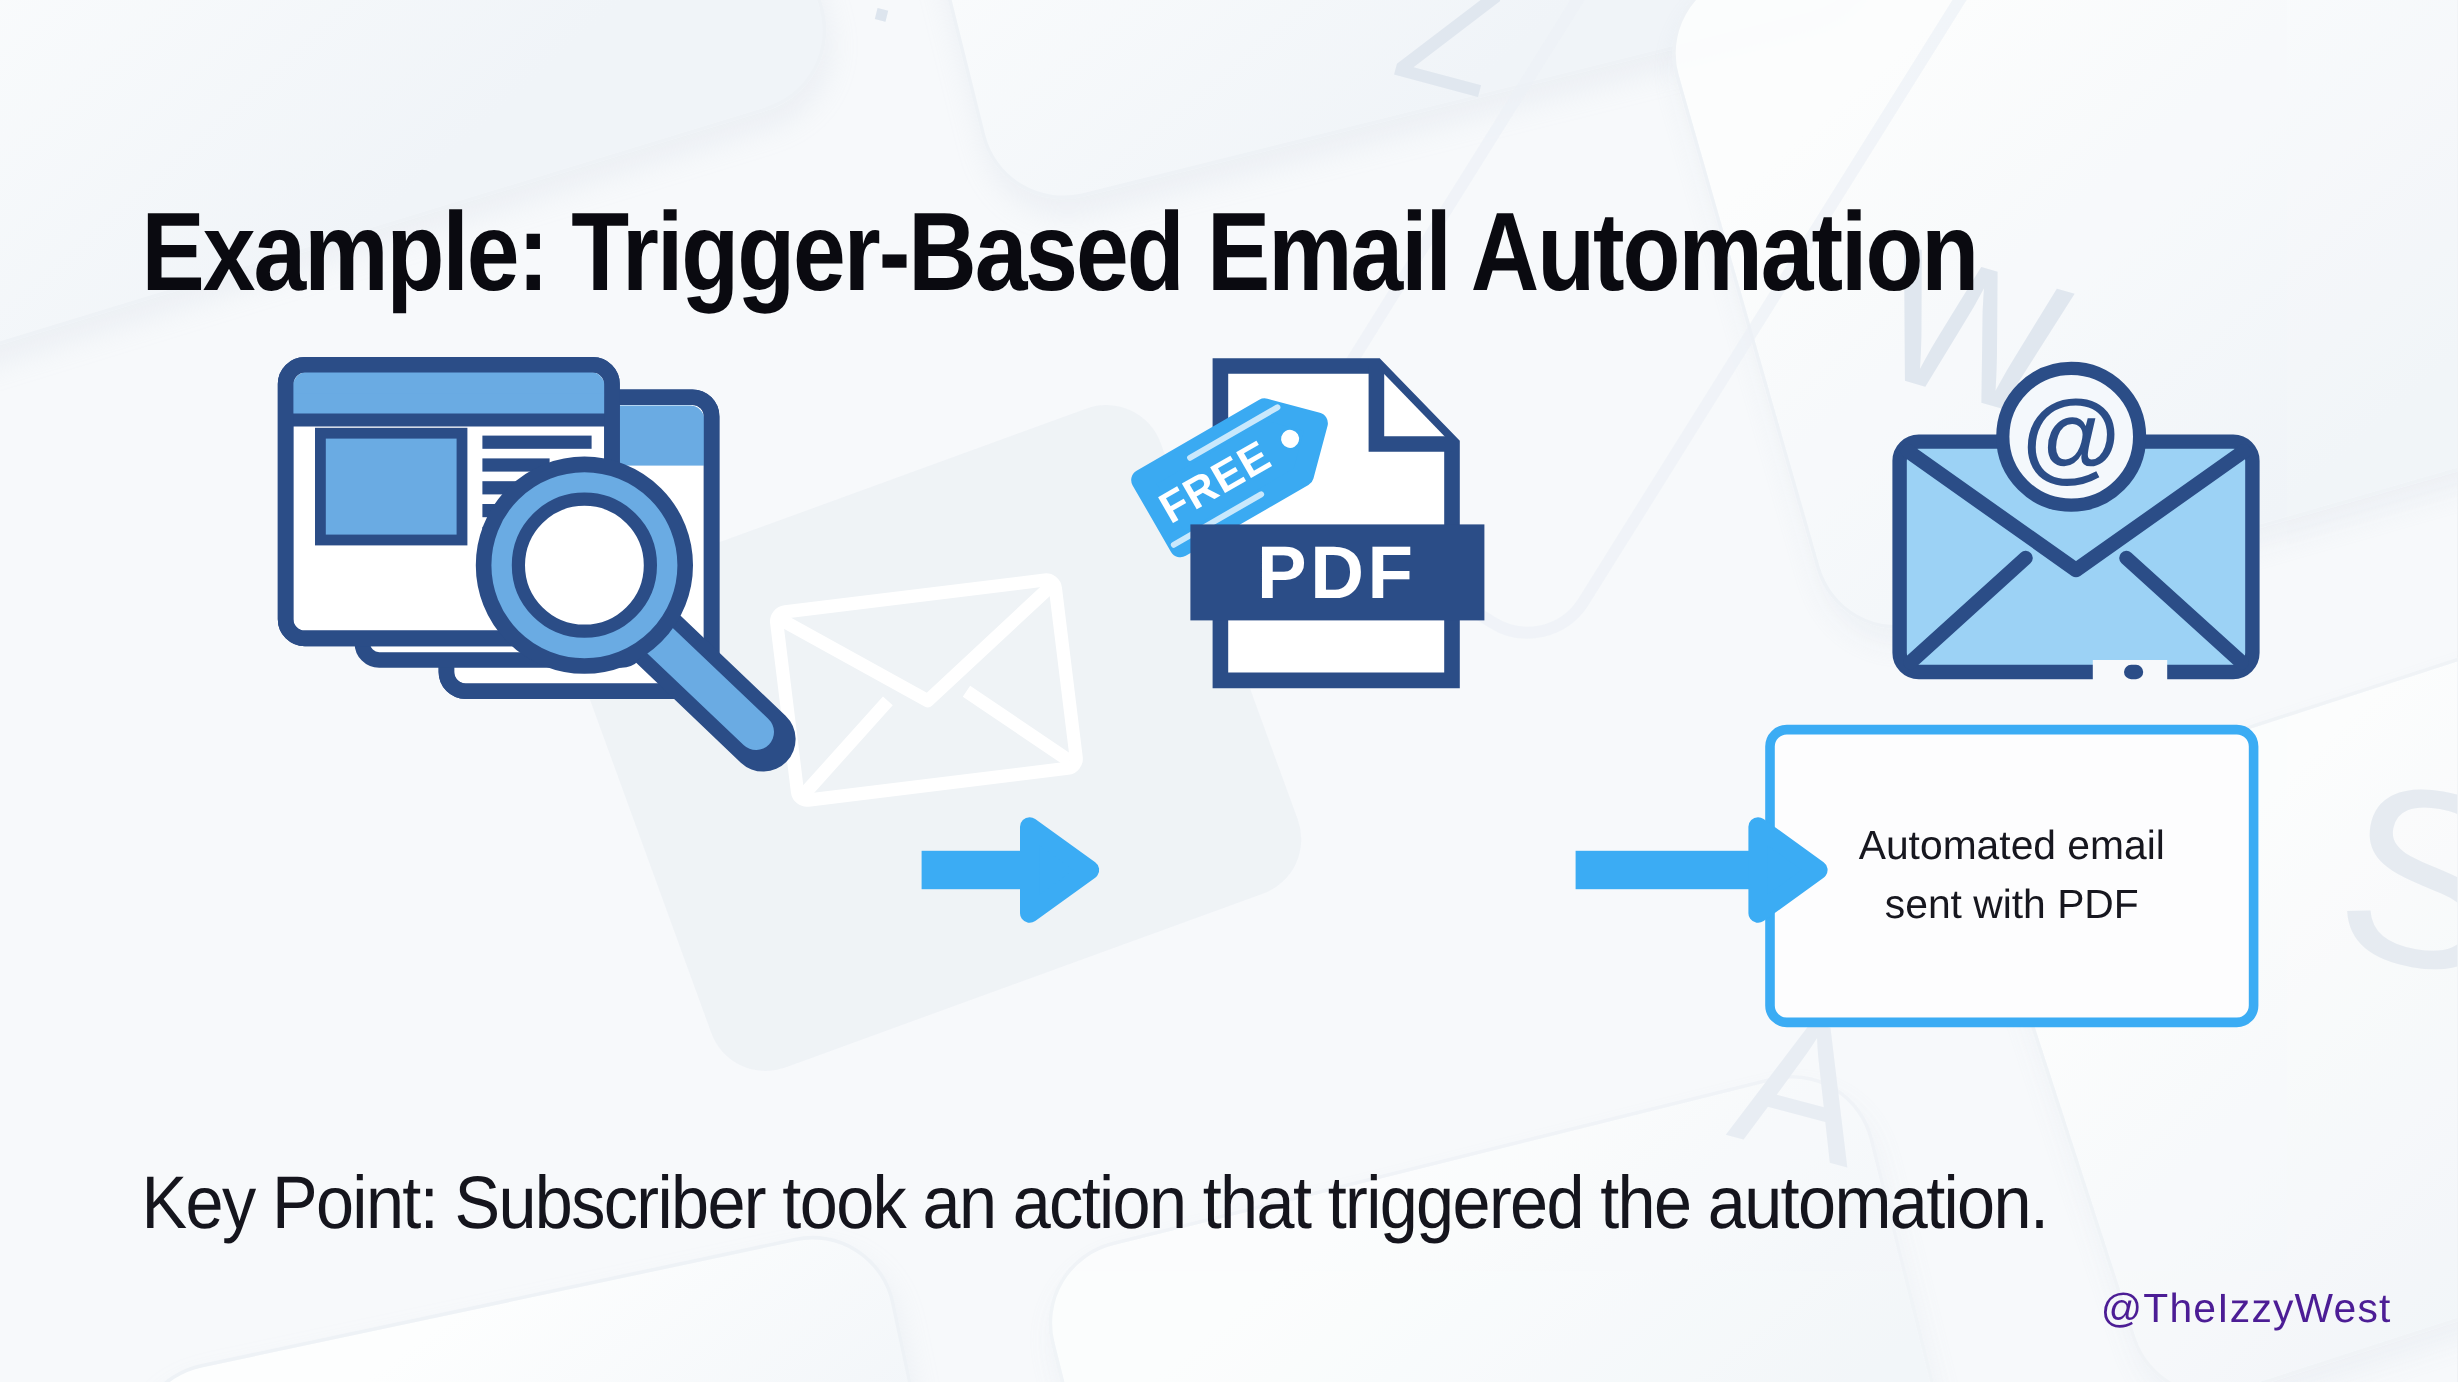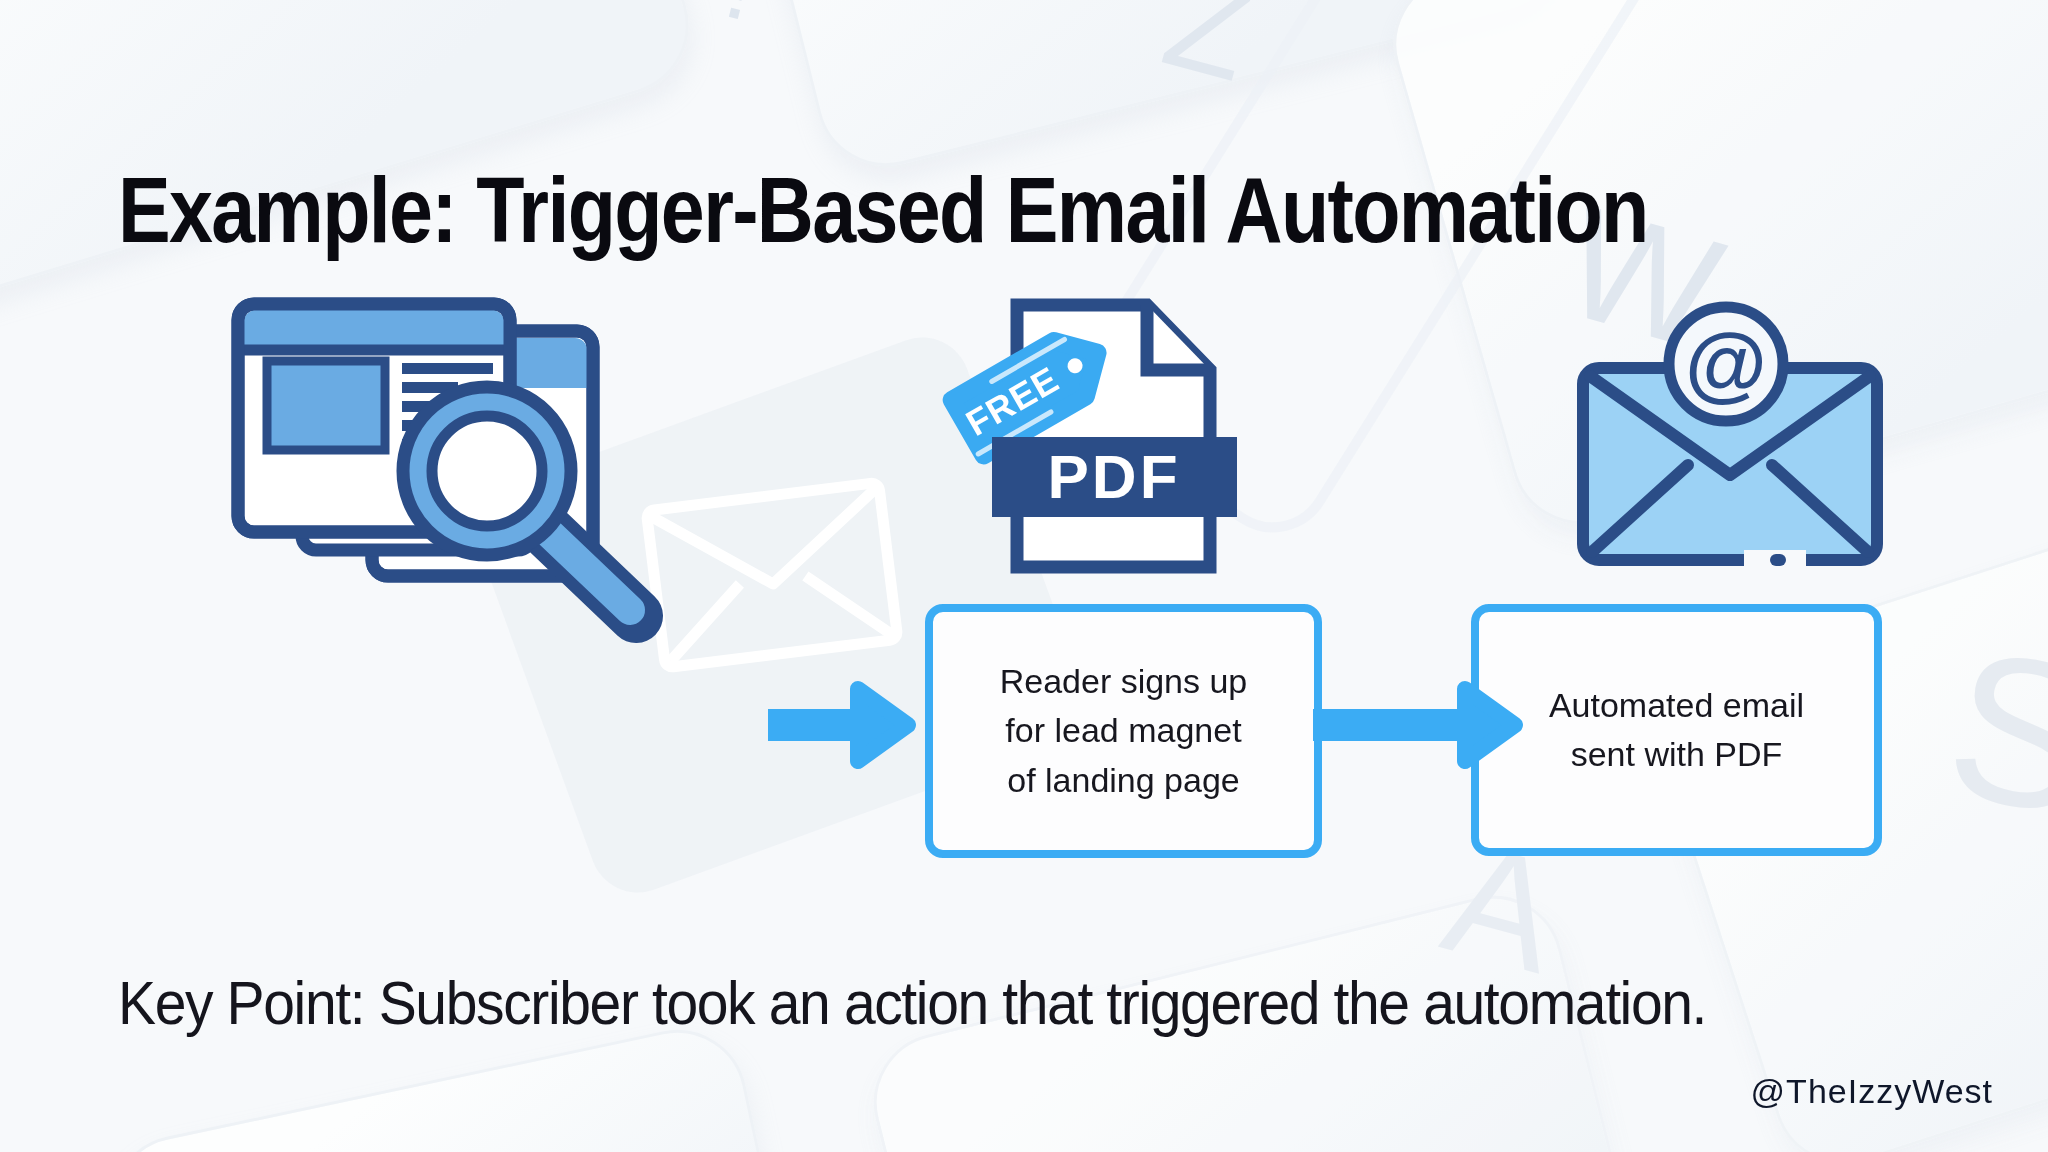--- a/index.html
+++ b/index.html
@@ -49,21 +49,21 @@
   .abs{position:absolute;z-index:3;}
   .icon-svg{position:absolute;z-index:4;overflow:visible;}
   
   .key-point{
     position:absolute;left:118px;top:972px;z-index:2;white-space:nowrap;
     font-size:62px;letter-spacing:-1.5px;color:#15151d;
     transform:scaleX(.92);transform-origin:left center;line-height:1;
   }
   .watermark{
     position:absolute;right:55px;top:1072px;z-index:2;
-    font-size:34px;color:#0f172a;letter-spacing:1px;
+    font-size:34px;color:#4c1d95;letter-spacing:1px;
   }
 </style>
 </head>
 <body>
 
 <div class="stage">
 
   <div class="bg">
     <div class="bg-key" style="left:-260px;top:-330px;width:900px;height:540px;transform:rotate(-17deg);"></div>
     <div class="bg-key" style="left:760px;top:-430px;width:760px;height:520px;transform:rotate(-14deg);"></div>
@@ -141,25 +141,20 @@
     <path d="M14 76 L154 175 L294 76" fill="none" stroke="#2b4d87" stroke-width="12" stroke-linejoin="round" stroke-linecap="round"></path>
     <path d="M16 252 L112 165 M292 252 L196 165" fill="none" stroke="#2b4d87" stroke-width="12" stroke-linecap="round"></path>
 
     <rect x="168" y="250" width="62" height="18" fill="#f7f9fb"></rect>
     <rect x="194" y="254" width="16" height="12" rx="6" fill="#2b4d87"></rect>
 
     <circle cx="150" cy="64" r="57" fill="#f4f8fc" stroke="#2b4d87" stroke-width="11"></circle>
     <text x="150" y="92" text-anchor="middle" font-family="Liberation Sans, sans-serif" font-size="84" font-weight="700" fill="#2b4d87">@</text>
   </svg>
 
-  <div class="step-box box2">
-    <span>Reader signs up
-for lead magnet
-of landing page</span>
-  </div>
   <div class="step-box box3">
     <span>Automated email
 sent with PDF</span>
   </div>
 
   <svg class="abs" style="left:768px;top:679px;overflow:visible;" width="152" height="92" viewBox="0 0 152 92">
     <rect x="0" y="30" width="100" height="32" fill="#3bacf4"></rect>
     <polygon points="90,10 140,46 90,82" fill="#3bacf4" stroke="#3bacf4" stroke-width="16" stroke-linejoin="round"></polygon>
   </svg>
   <svg class="abs" style="left:1313px;top:679px;overflow:visible;" width="215" height="92" viewBox="0 0 215 92">

